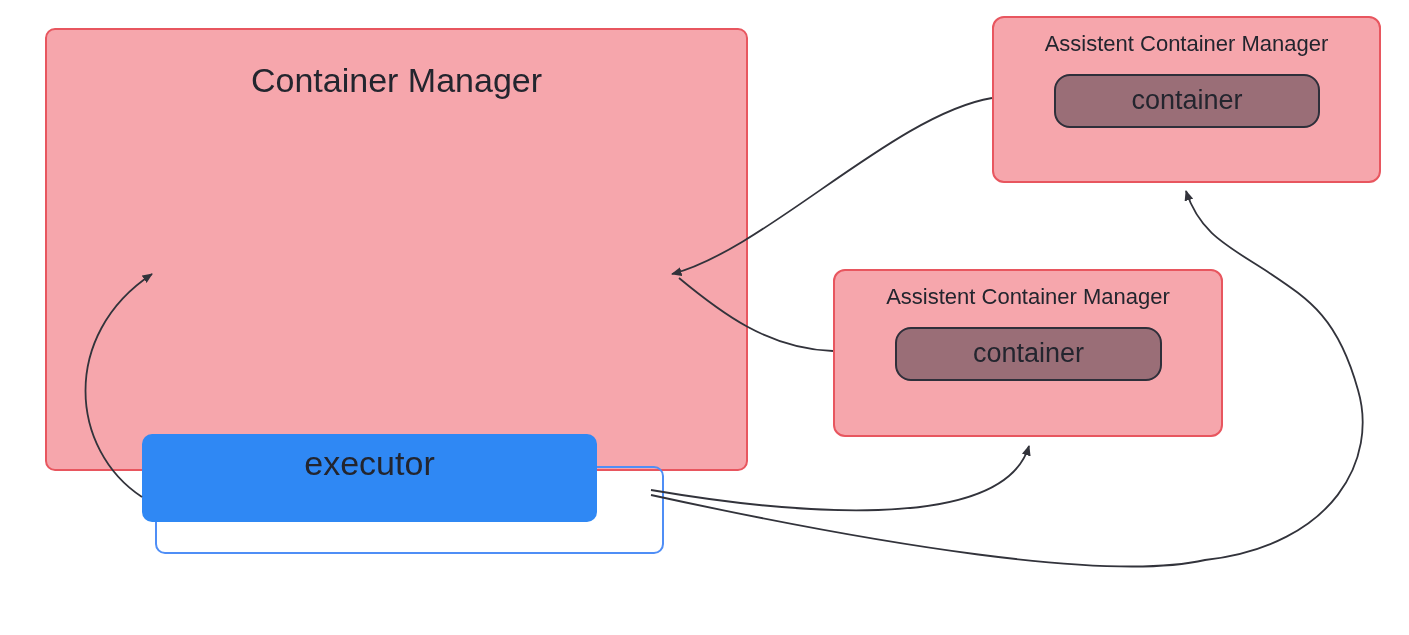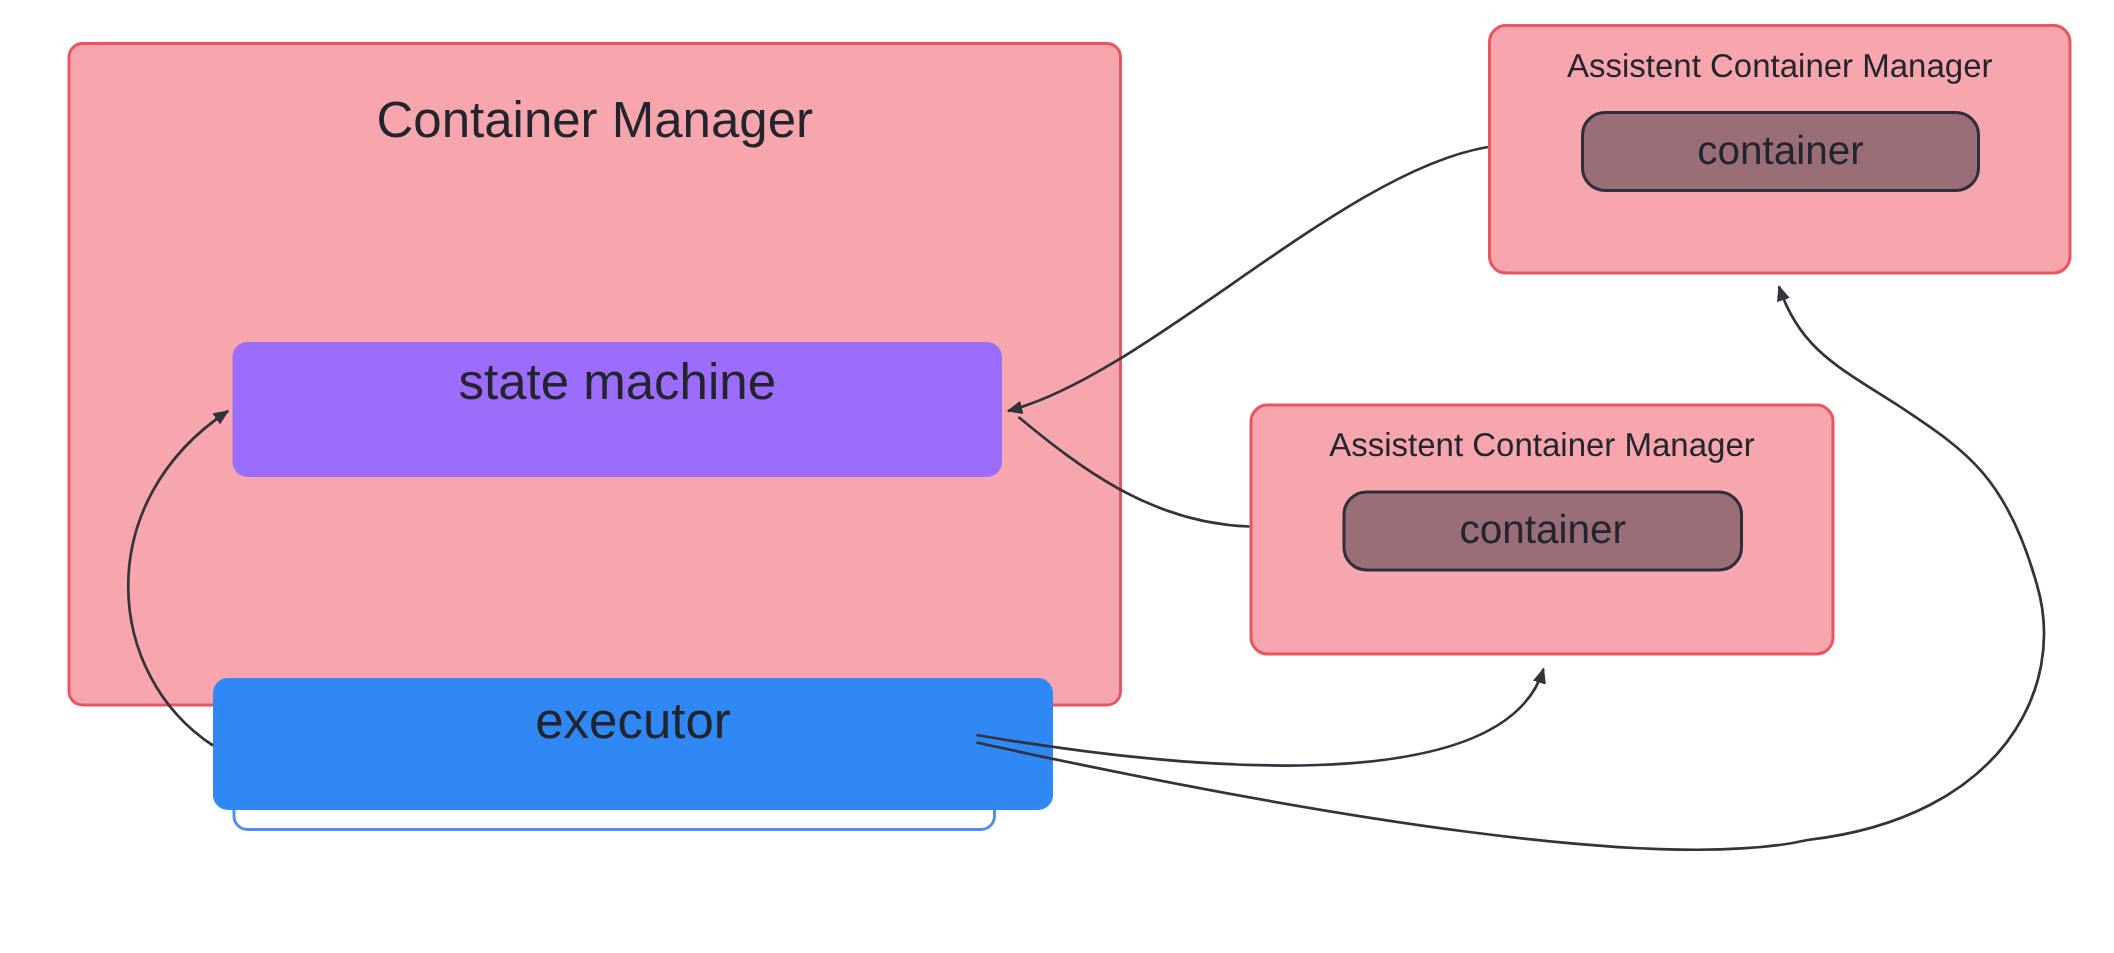--- a/index.html
+++ b/index.html
@@ -36,21 +36,21 @@
     font-size:34px;
     color:var(--text,#23252e);
     border-radius:10px;
   }
   .state-machine{
     left:155px;top:228px;width:513px;height:90px;
     background:var(--state-machine-fill,#9c6cfa);
     padding-top:7px;line-height:41px;
   }
   .executor{
-    left:142px;top:452px;width:560px;height:88px;
+    left:142px;top:434px;width:455px;height:88px;
     background:var(--executor-fill,#2f88f4);
     padding-top:9px;line-height:41px;
   }
   .executor-ghost{
     left:155px;top:466px;width:509px;height:88px;
     background:transparent;
     border:2px solid var(--executor-ghost-border,#4f8ef6);
     border-radius:10px;
   }
   .container-pill{
@@ -78,21 +78,20 @@
 <body>
 
 <div id="canvas">
 
   <div class="node group-box" style="left:45px;top:28px;width:703px;height:443px;">
     <div class="group-title">Container Manager</div>
   </div>
 
   <div class="node executor-ghost"></div>
 
-  <div class="inner-rect state-machine">state machine</div>
 
   <div class="inner-rect executor">executor</div>
 
   <div class="node group-box small" style="left:992px;top:16px;width:389px;height:167px;">
     <div class="group-title small">Assistent Container Manager</div>
     <div class="container-pill" style="left:60px;top:56px;width:266px;height:54px;">container</div>
   </div>
 
   <div class="node group-box small" style="left:833px;top:269px;width:390px;height:168px;">
     <div class="group-title small">Assistent Container Manager</div>

